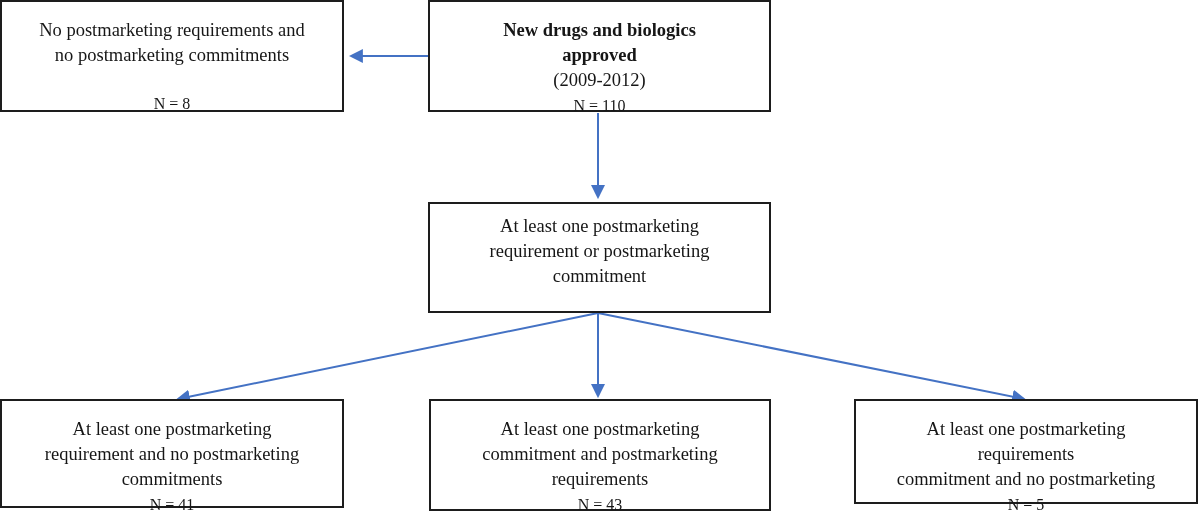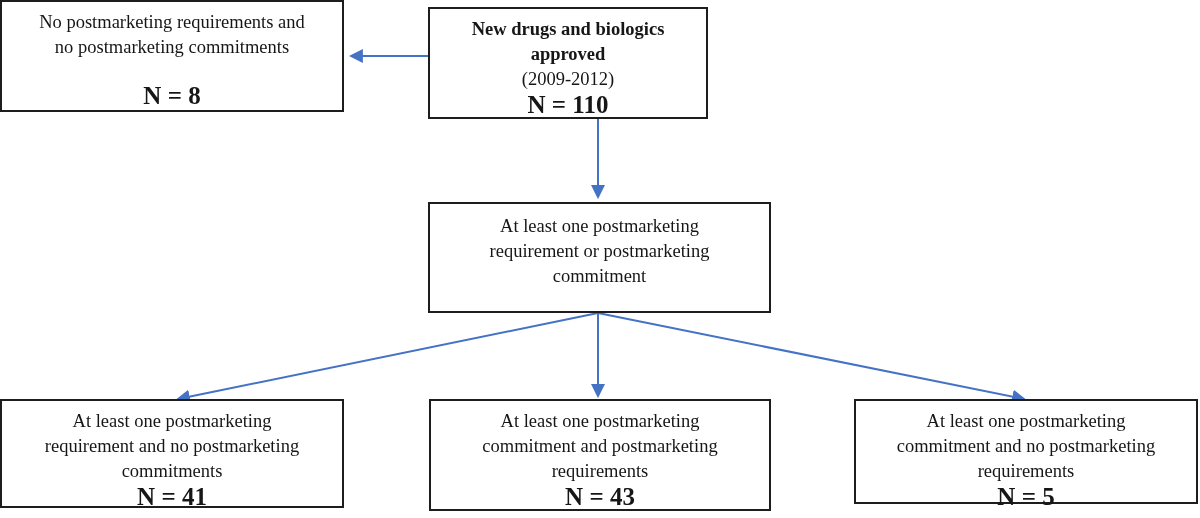--- a/index.html
+++ b/index.html
@@ -23,39 +23,39 @@
     width: 1200px;
     height: 518px;
     pointer-events: none;
   }
   .box {
     position: absolute;
     box-sizing: border-box;
     border: 2px solid #1d1d1d;
     background: #ffffff;
     text-align: center;
-    padding-top: 8px;
+    padding-top: 16px;
   }
   .tline {
     font-size: 18.5px;
     line-height: 25px;
     white-space: nowrap;
   }
   .nline {
-    font-size: 25px;
+    font-size: 16px;
     line-height: 25px;
-    font-weight: bold;
+    font-weight: normal;
     white-space: nowrap;
   }
   .spacer {
     height: 23px;
   }
   
   .box-top-left      { left: 0;     top: 0;   width: 344px; height: 112px; }
-  .box-top-center    { left: 428px; top: 7px;   width: 280px; height: 112px; }
+  .box-top-center    { left: 428px; top: 0;   width: 343px; height: 112px; }
   .box-middle        { left: 428px; top: 202px; width: 343px; height: 111px; padding-top: 10px; }
   .box-bottom-left   { left: 0;     top: 399px; width: 344px; height: 109px; }
   .box-bottom-center { left: 429px; top: 399px; width: 342px; height: 112px; }
   .box-bottom-right  { left: 854px; top: 399px; width: 344px; height: 105px; }
 </style>
 </head>
 <body>
 
 <div class="canvas">
 
@@ -101,18 +101,18 @@
 
   <div class="box box-bottom-center">
     <div class="tline">At least one postmarketing</div>
     <div class="tline">commitment and postmarketing</div>
     <div class="tline">requirements</div>
     <div class="nline">N = 43</div>
   </div>
 
   <div class="box box-bottom-right">
     <div class="tline">At least one postmarketing</div>
+    <div class="tline">requirements</div>
     <div class="tline">commitment and no postmarketing</div>
-    <div class="tline">requirements</div>
     <div class="nline">N = 5</div>
   </div>
 
 </div>
 
 </body></html>

